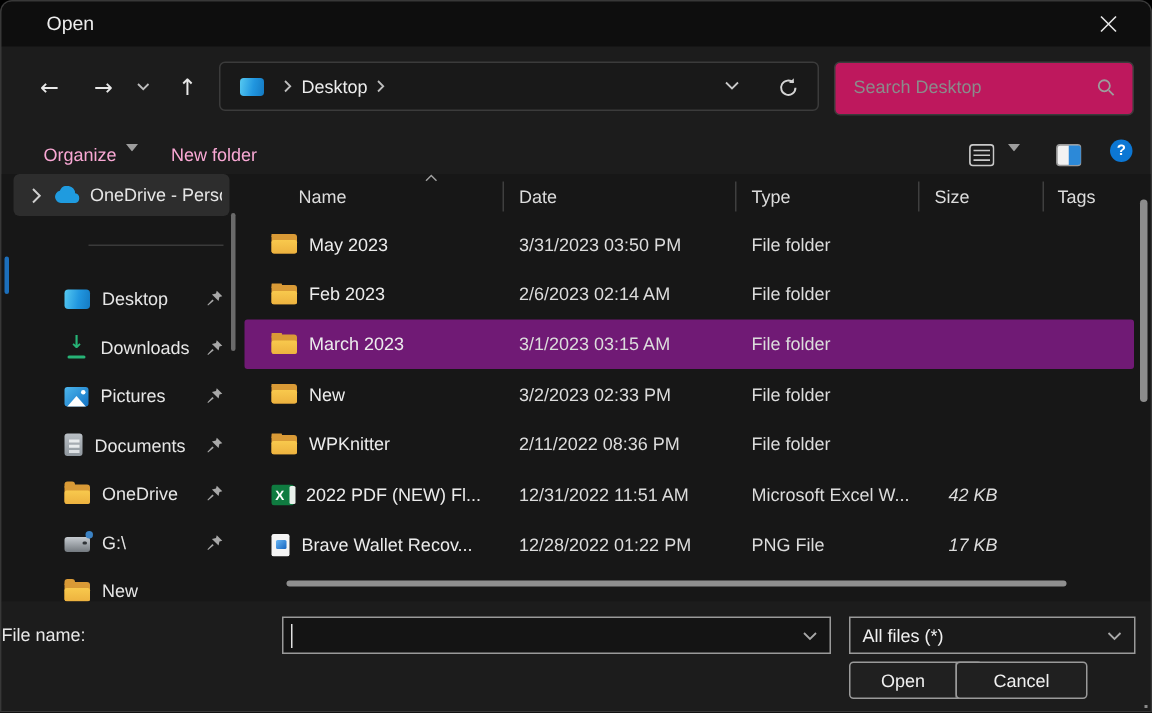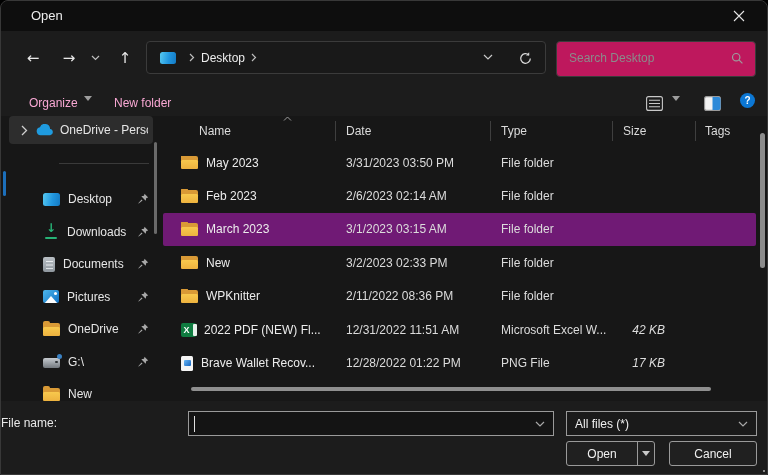--- a/index.html
+++ b/index.html
@@ -64,21 +64,21 @@
   .fn-label{position:absolute;left:0;top:10px;width:180px;height:25px;line-height:25px;color:#e8e8e8;}
   .fn-input{position:absolute;left:187px;top:10px;width:366px;height:25px;border:1px solid #9a9a9a;background:#141414;}
   .fn-input input{position:absolute;left:5px;top:1px;width:330px;height:21px;background:transparent;border:none;outline:none;color:#eee;font:12px "Liberation Sans",sans-serif;}
   .fn-caret{position:absolute;left:5px;top:4px;width:1px;height:16px;background:#e0e0e0;}
   .combo{position:absolute;left:565px;top:10px;width:191px;height:25px;border:1px solid #9a9a9a;background:#1a1a1a;display:flex;align-items:center;padding-left:8px;color:#f0f0f0;}
   .box-chev{position:absolute;right:8px;top:9px;}
   .btn{position:absolute;top:40px;height:25px;border:1px solid #9a9a9a;border-radius:3px;background:#202020;display:flex;align-items:center;justify-content:center;color:#f0f0f0;}
   .btn-open{left:565px;width:89px;padding:0;}
   .open-main{flex:1;text-align:center;}
   .open-arrow{width:17px;height:100%;border-left:1px solid #9a9a9a;display:flex;align-items:center;justify-content:center;}
-  .btn-cancel{left:668px;width:88px;}
+  .btn-cancel{left:636px;width:88px;}
   .grip{position:absolute;right:4px;bottom:4px;width:2px;height:2px;background:#8a8a8a;box-shadow:-5px 5px 0 #8a8a8a,0 5px 0 #8a8a8a;}
   
   .ic{display:inline-block;position:relative;flex:none;}
   .ic-folder{width:17px;height:13px;background:#d99a36;border-radius:2px;}
   .ic-folder::before{content:"";position:absolute;left:0;top:-2px;width:7px;height:4px;background:#d99a36;border-radius:2px 2px 0 0;}
   .ic-folder::after{content:"";position:absolute;left:0;bottom:0;width:17px;height:9px;background:linear-gradient(180deg,#f8c94d,#edb23f);border-radius:1.5px;}
   .ic-excel{width:15px;height:14px;background:#0f7b40;border-radius:2px;}
   .ic-excel::before{content:"";position:absolute;right:-1px;top:1px;width:4px;height:12px;background:#e9f1ec;border-radius:1px;}
   .ic-excel::after{content:"X";position:absolute;left:0;top:0;width:11px;color:#fff;font:bold 9px/14px "Liberation Sans",sans-serif;text-align:center;}
   .ic-png{width:12px;height:15px;background:#f5f5f5;border-radius:1.5px;}
@@ -222,32 +222,32 @@
           <span class="ic ic-downloads"></span>
           <span class="lbl">Downloads</span>
           <span class="pin">
             <svg width="12" height="12" viewBox="0 0 12 12" fill="#a8a8a8">
               <path d="M7.5.8l3.7 3.7-1.9.5-.6 2.7-4.4-4.4 2.7-.6z"></path>
               <path d="M4.6 6.6l.9.9-3.8 3.1-.4-.4z"></path>
             </svg>
           </span>
         </div>
         <div class="side-item">
+          <span class="ic ic-pictures"></span>
+          <span class="lbl">Pictures</span>
+          <span class="pin">
+            <svg width="12" height="12" viewBox="0 0 12 12" fill="#a8a8a8">
+              <path d="M7.5.8l3.7 3.7-1.9.5-.6 2.7-4.4-4.4 2.7-.6z"></path>
+              <path d="M4.6 6.6l.9.9-3.8 3.1-.4-.4z"></path>
+            </svg>
+          </span>
+        </div>
+        <div class="side-item">
           <span class="ic ic-documents"></span>
           <span class="lbl">Documents</span>
-          <span class="pin">
-            <svg width="12" height="12" viewBox="0 0 12 12" fill="#a8a8a8">
-              <path d="M7.5.8l3.7 3.7-1.9.5-.6 2.7-4.4-4.4 2.7-.6z"></path>
-              <path d="M4.6 6.6l.9.9-3.8 3.1-.4-.4z"></path>
-            </svg>
-          </span>
-        </div>
-        <div class="side-item">
-          <span class="ic ic-pictures"></span>
-          <span class="lbl">Pictures</span>
           <span class="pin">
             <svg width="12" height="12" viewBox="0 0 12 12" fill="#a8a8a8">
               <path d="M7.5.8l3.7 3.7-1.9.5-.6 2.7-4.4-4.4 2.7-.6z"></path>
               <path d="M4.6 6.6l.9.9-3.8 3.1-.4-.4z"></path>
             </svg>
           </span>
         </div>
         <div class="side-item">
           <span class="ic ic-folder"></span>
           <span class="lbl">OneDrive</span>

